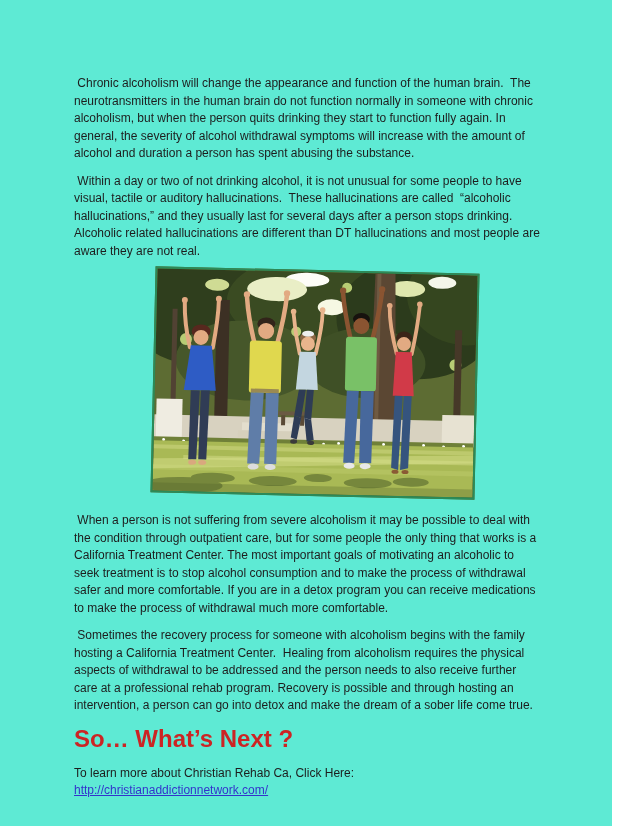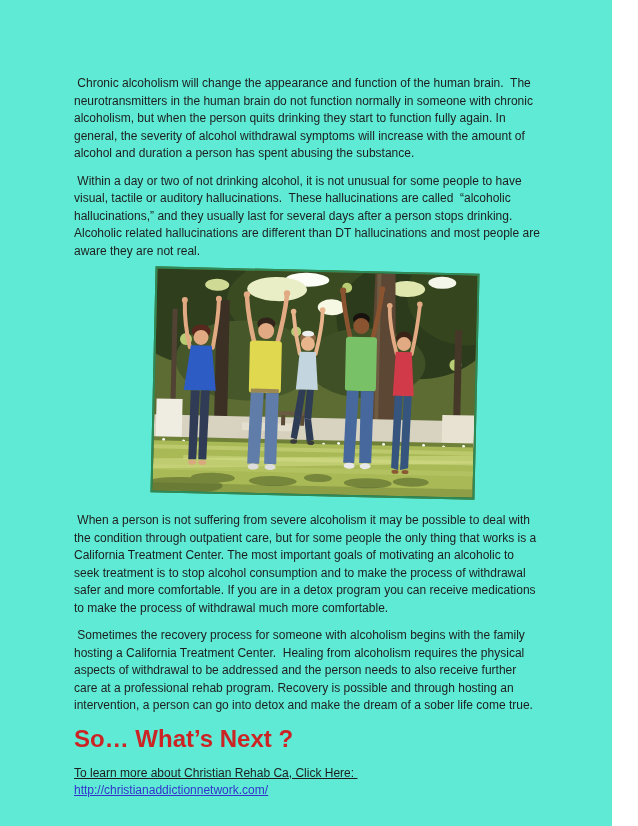--- a/index.html
+++ b/index.html
@@ -37,21 +37,20 @@
     font-size: 24px;
     font-weight: bold;
     margin: 10px 0 12px 0;
     font-family: Liberation Sans, sans-serif;
   }
   .link-line {
     font-size: 12px;
     line-height: 17.5px;
     margin: 0;
     white-space: pre-wrap;
-    text-decoration: underline;
   }
   .hyperlink {
     color: #3333cc;
     text-decoration: underline;
     cursor: pointer;
   }
 </style>
 </head>
 <body>
 

